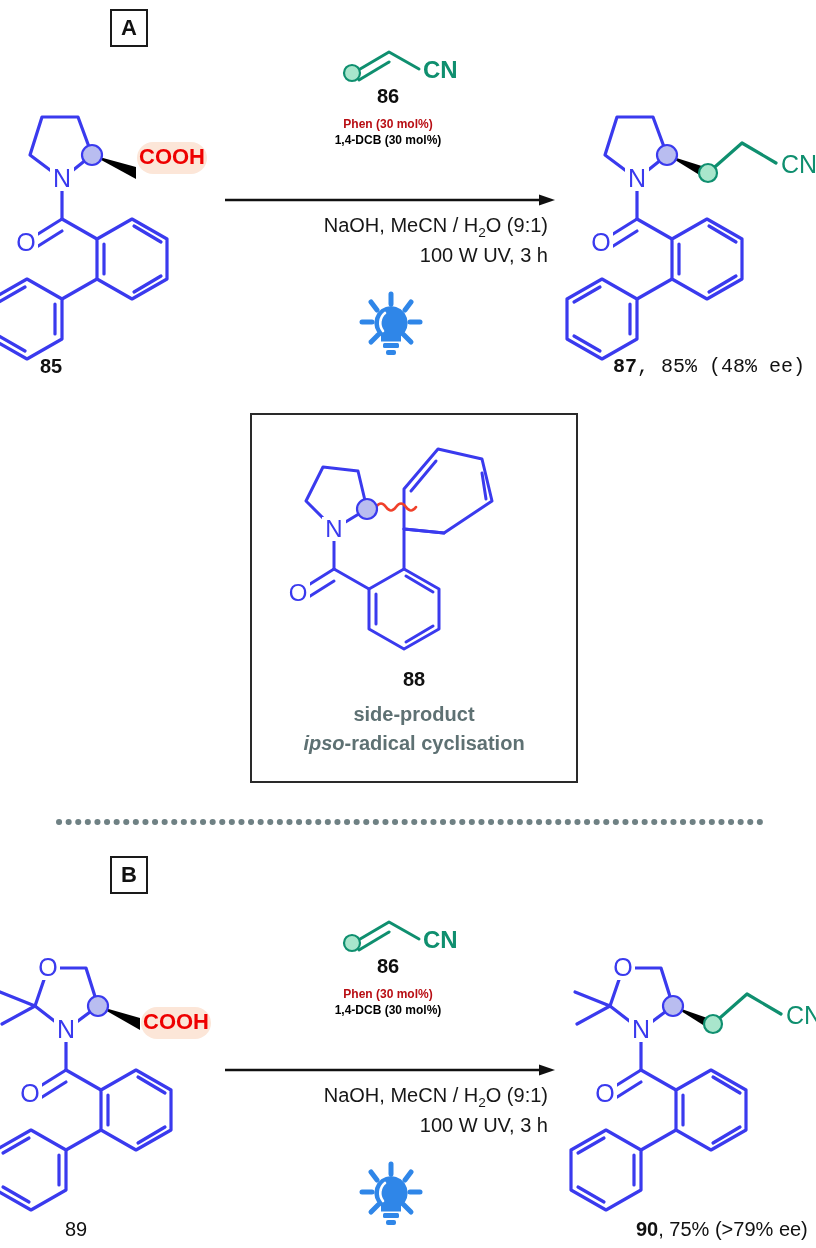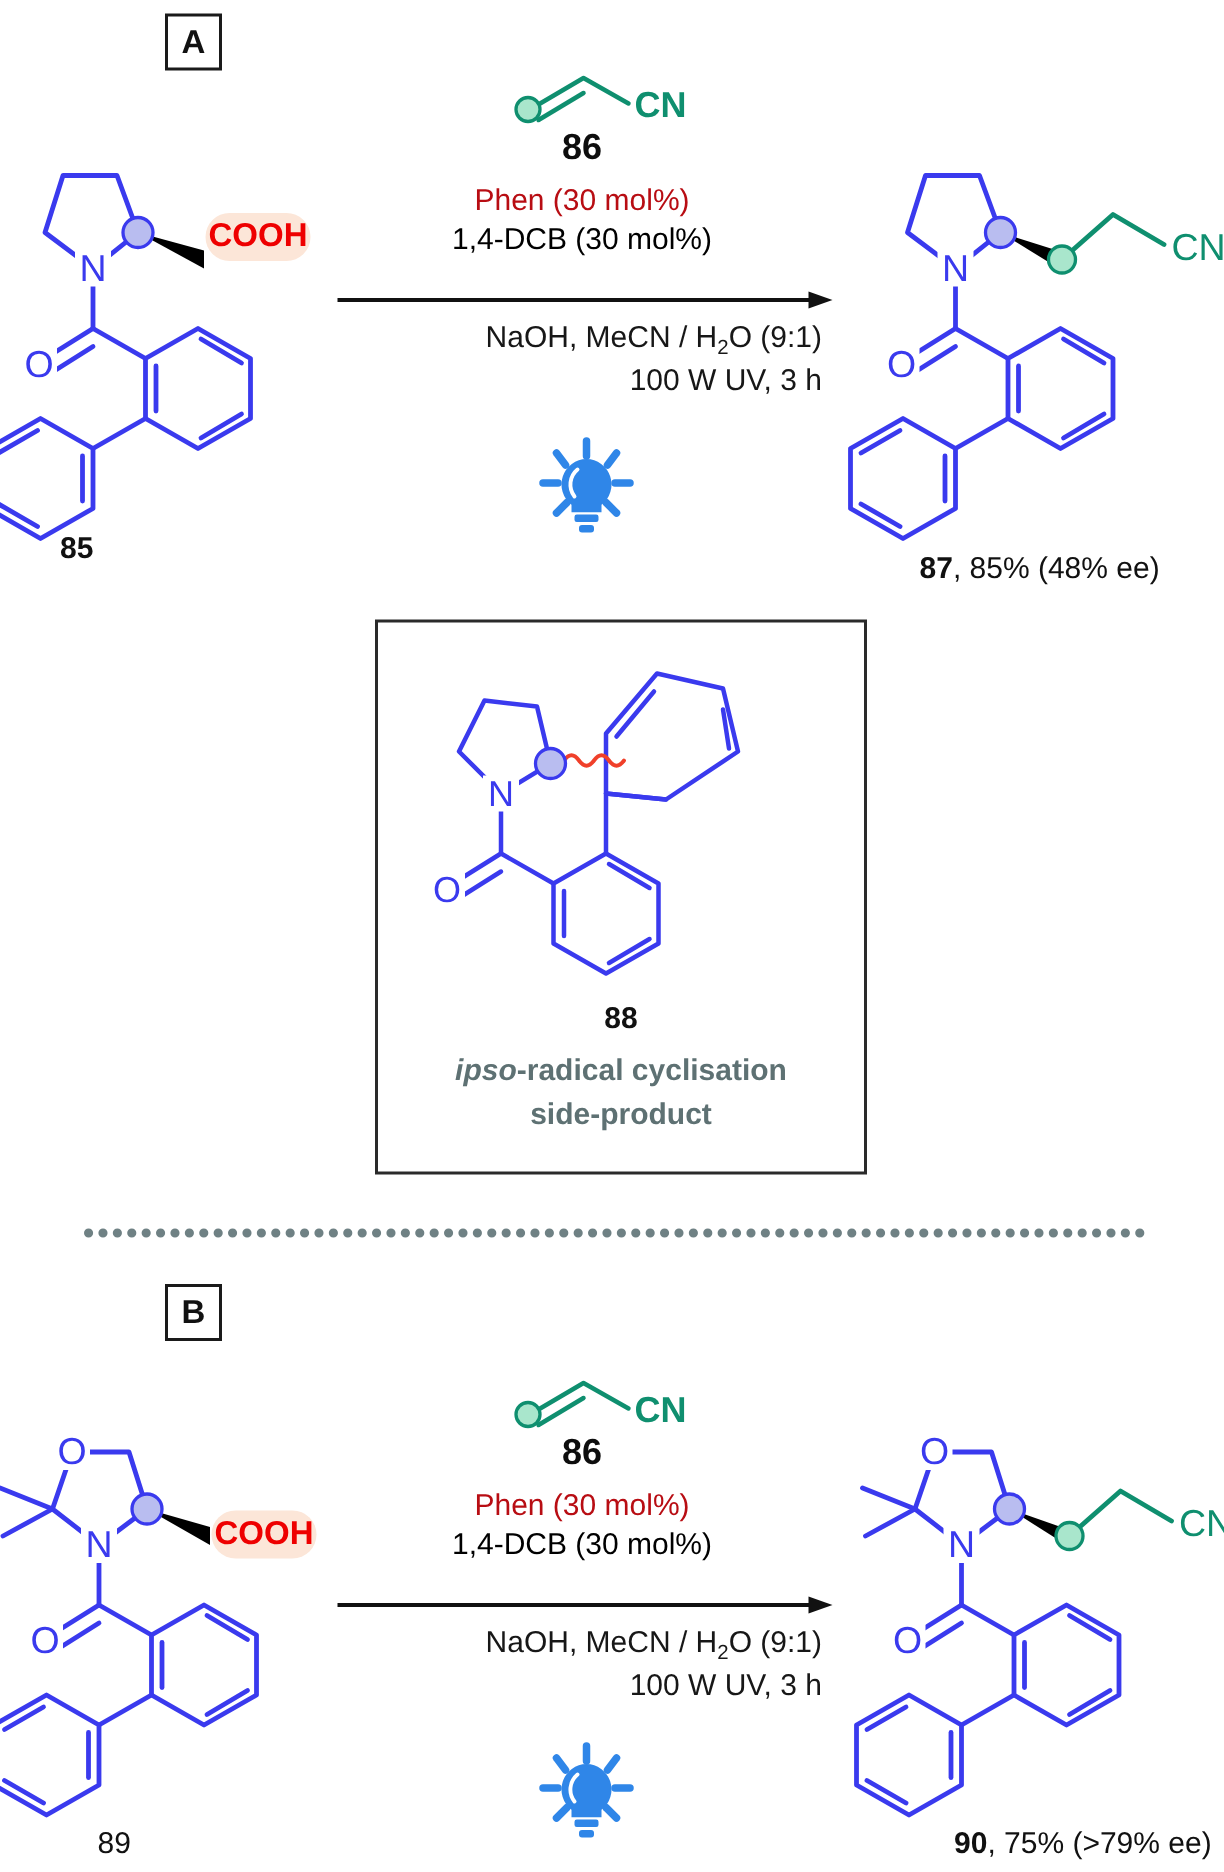--- a/index.html
+++ b/index.html
@@ -37,28 +37,28 @@
   #badge-a { left: 110px; top: 9px; }
   #badge-b { left: 110px; top: 856px; }
 
   .cond-block {
     position: absolute;
     width: 320px;
     text-align: center;
     font-family: "Liberation Sans", sans-serif;
   }
   .cond-num {
-    font-size: 24px;
+    font-size: 20px;
     font-weight: bold;
     color: #0d0d0d;
     line-height: 1.05;
   }
   .cond-cat {
-    font-size: 20px;
-    font-weight: normal;
+    font-size: 12px;
+    font-weight: bold;
     line-height: 1.30;
     white-space: nowrap;
   }
   .cat-phen { color: #b80d13; }
   .cat-dcb  { color: #000000; }
   .cond-sub {
     font-size: 20px;
     color: #171717;
     line-height: 1.30;
     white-space: nowrap;
@@ -228,21 +228,21 @@
 
     <path d="M92,100 L133,113 L131,124 Z" fill="#000000" stroke="none"></path>
 
     <g fill="none" stroke="#0f8f6f" stroke-width="3.2" stroke-linecap="round" stroke-linejoin="round">
       <path d="M133,118 L167,88 L201,108"></path>
     </g>
     <text x="206" y="118" font-family="'Liberation Sans', sans-serif" font-size="25" fill="#0f8f6f">CN</text>
     <circle cx="92" cy="100" r="10" fill="#b9bdf0" stroke="#3a3aee" stroke-width="2.2"></circle>
     <circle cx="133" cy="118" r="9" fill="#a9e6cc" stroke="#0f8f6f" stroke-width="2.2"></circle>
   </svg>
-  <div class="cmpd-label" style="left:613px; top:368px;">
+  <div class="cmpd-label" style="left:613px; top:355px;font-family:Liberation Mono, monospace;">
     <span><b>87</b>, 85% (48% ee)</span>
   </div>
 
   <div class="side-box">
     <svg class="struct-svg" style="left:18px; top:14px;" width="290" height="250" viewBox="0 0 290 250">
       <g fill="none" stroke="#3a3aee" stroke-width="3" stroke-linecap="round" stroke-linejoin="round">
 
         <path d="M53,38 L36,72 L64,100 L97,80 L88,42 Z"></path>
 
         <path d="M64,100 L64,140"></path>
@@ -266,22 +266,22 @@
       <rect x="52" y="88" width="24" height="24" fill="#ffffff"></rect>
       <text x="64" y="108" text-anchor="middle" font-family="'Liberation Sans', sans-serif" font-size="24" fill="#3a3aee">N</text>
       <rect x="16" y="152" width="24" height="24" fill="#ffffff"></rect>
       <text x="28" y="172" text-anchor="middle" font-family="'Liberation Sans', sans-serif" font-size="24" fill="#3a3aee">O</text>
 
       <path d="M106,78 q5,-7 10,0 t10,0 t10,0 t10,0" fill="none" stroke="#f0402a" stroke-width="2.6" stroke-linecap="round"></path>
       <circle cx="97" cy="80" r="10" fill="#b9bdf0" stroke="#3a3aee" stroke-width="2.2"></circle>
     </svg>
     <div class="side-box-num">88</div>
     <div class="side-box-cap">
+      <div>side-product</div>
       <div><i>ipso</i><span>-radical cyclisation</span></div>
-      <div>side-product</div>
     </div>
   </div>
 
   <svg class="divider" viewBox="0 0 708 8" preserveAspectRatio="none">
     <line x1="3" y1="4" x2="705" y2="4" stroke="#6f8184" stroke-width="6" stroke-linecap="round" stroke-dasharray="0.1 9.5"></line>
   </svg>
 
   <div class="panel-badge" id="badge-b">B</div>
 
   <svg class="struct-svg" style="left:0px; top:940px;" width="250" height="300" viewBox="0 0 250 300">

